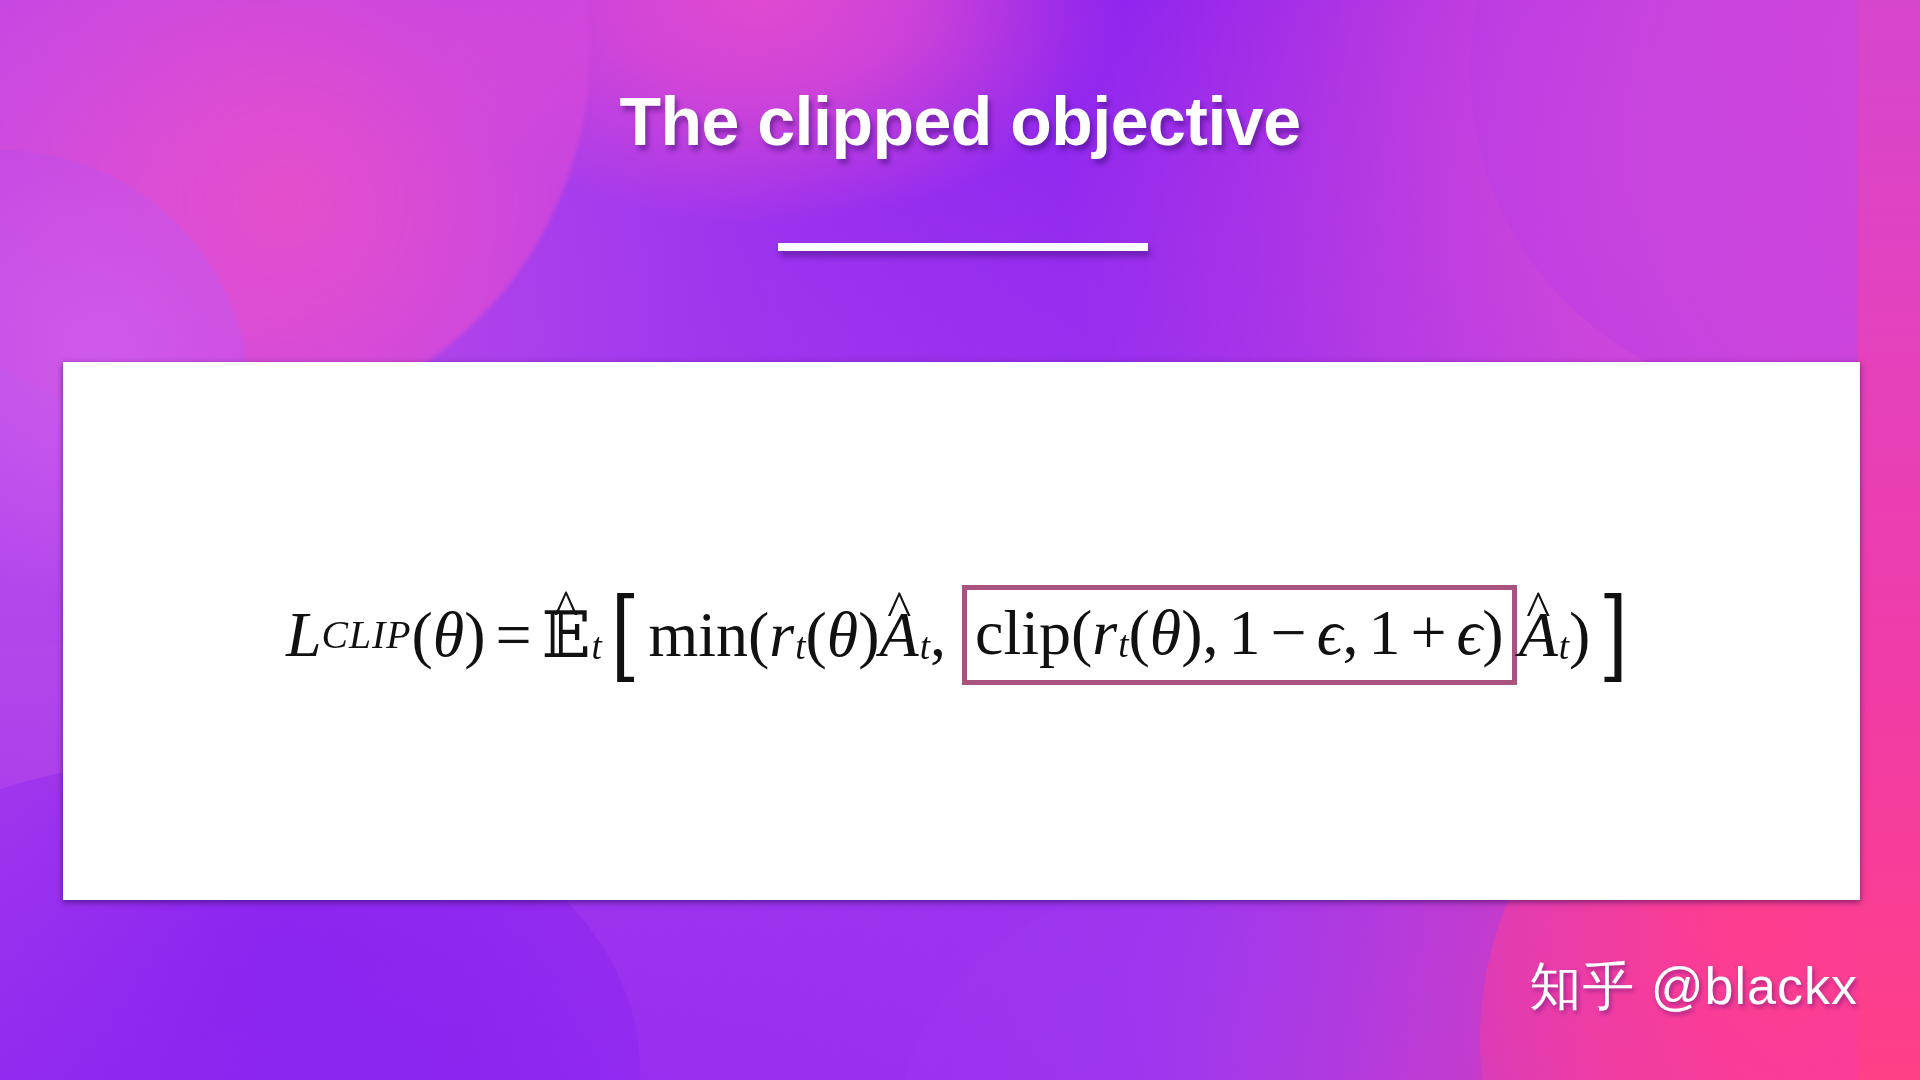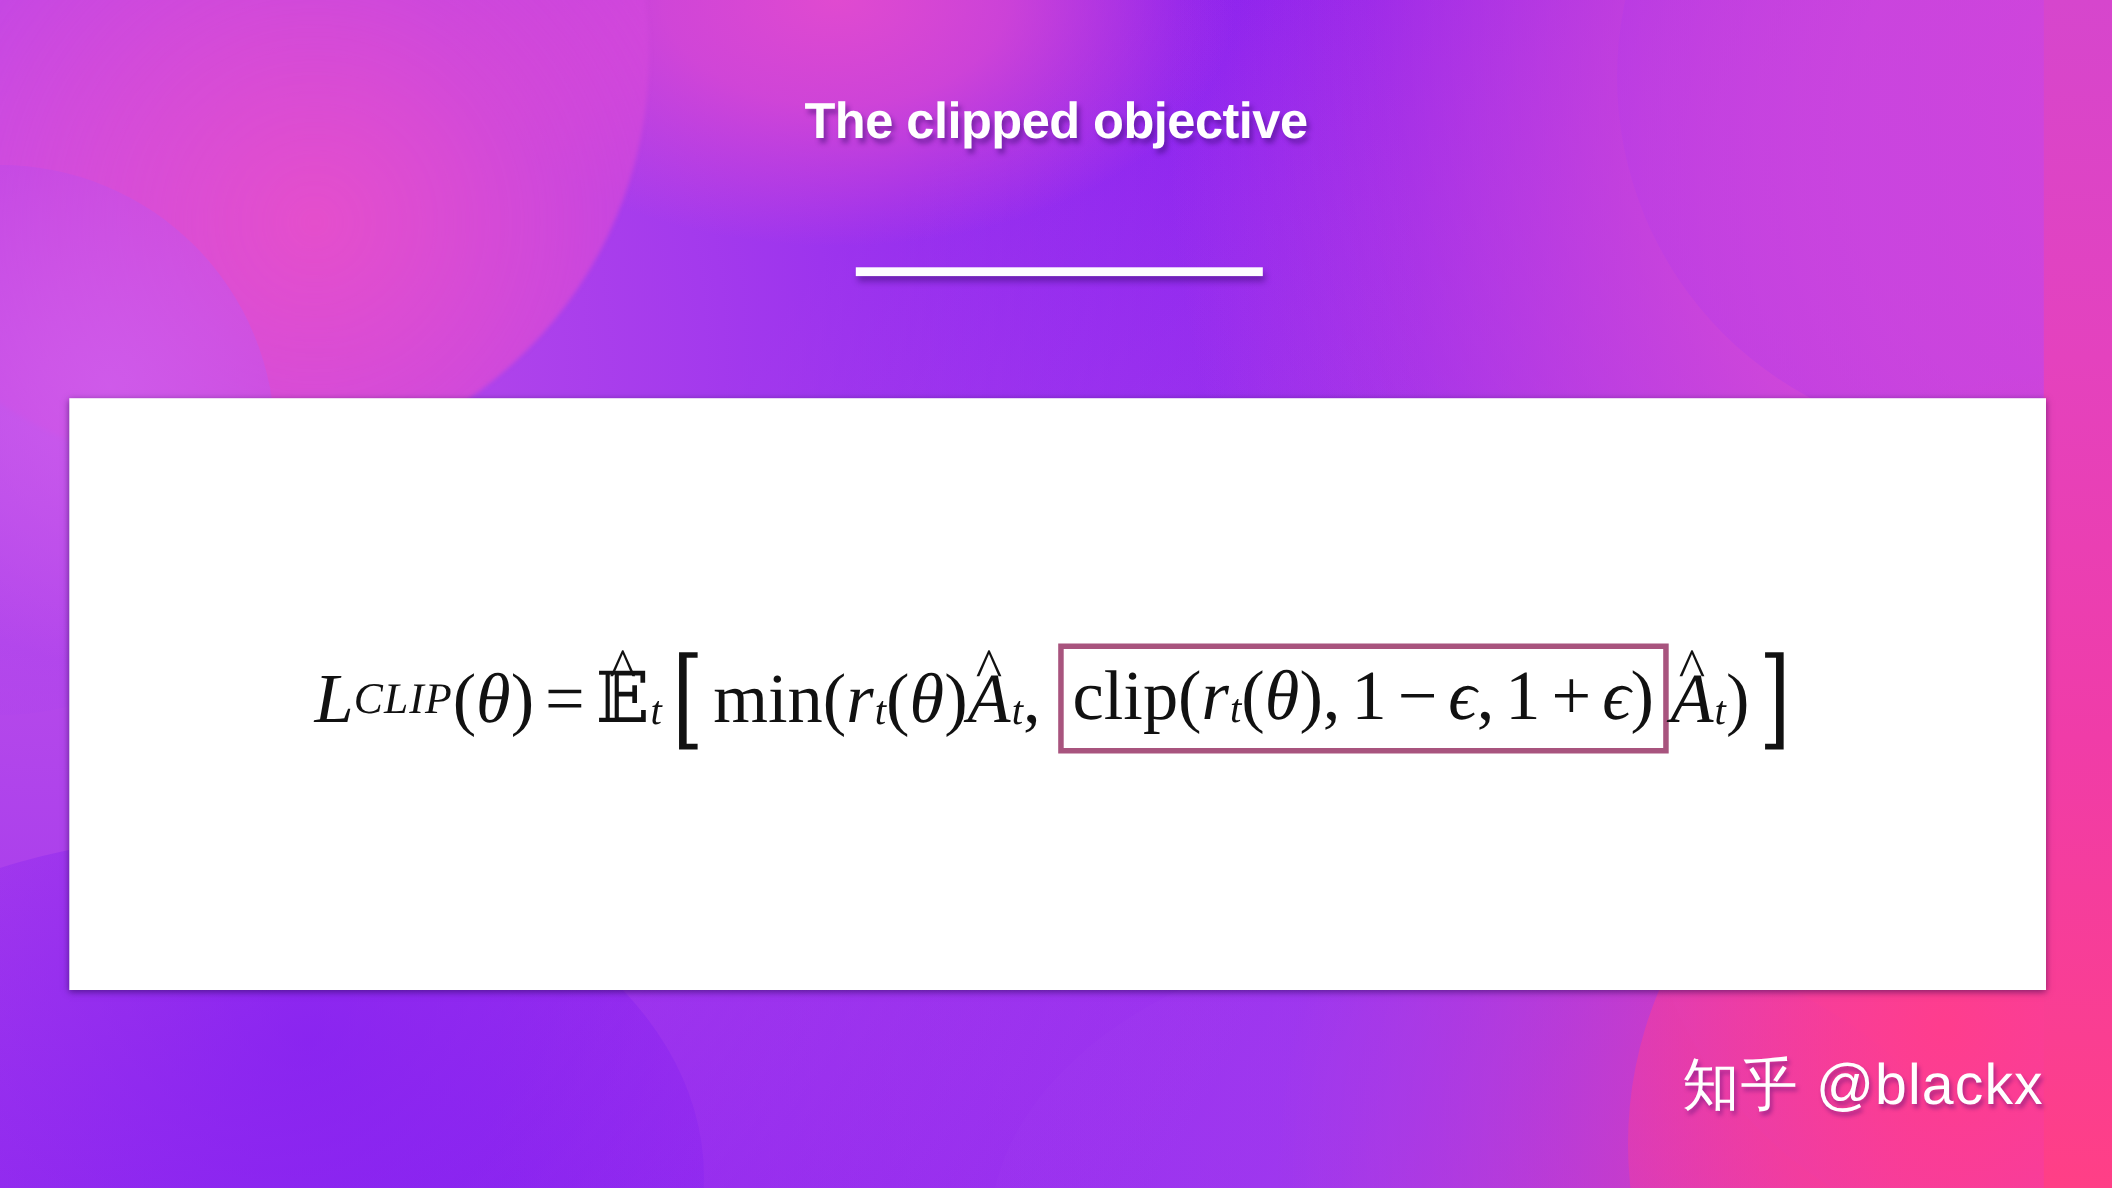--- a/index.html
+++ b/index.html
@@ -52,21 +52,21 @@
   #edge-right{
     position:absolute;right:0;top:0;width:62px;height:1080px;
     background:linear-gradient(180deg,#d646cd 0%,#e442be 30%,#f03ca8 62%,#ff3f86 100%);
     pointer-events:none;
   }
 
   
   #title{
     position:absolute;left:0;right:0;top:84px;
     text-align:center;
-    font-size:46px;font-weight:bold;letter-spacing:-0.5px;
+    font-size:68px;font-weight:bold;letter-spacing:-0.5px;
     color:#ffffff;
     text-shadow:3px 5px 5px rgba(48,8,104,0.45);
     line-height:1.1;
   }
   #title-rule{
     position:absolute;left:778px;top:243px;width:370px;height:8px;
     background:#fdfcff;
     box-shadow:2px 5px 6px rgba(44,6,98,0.45);
   }
 

